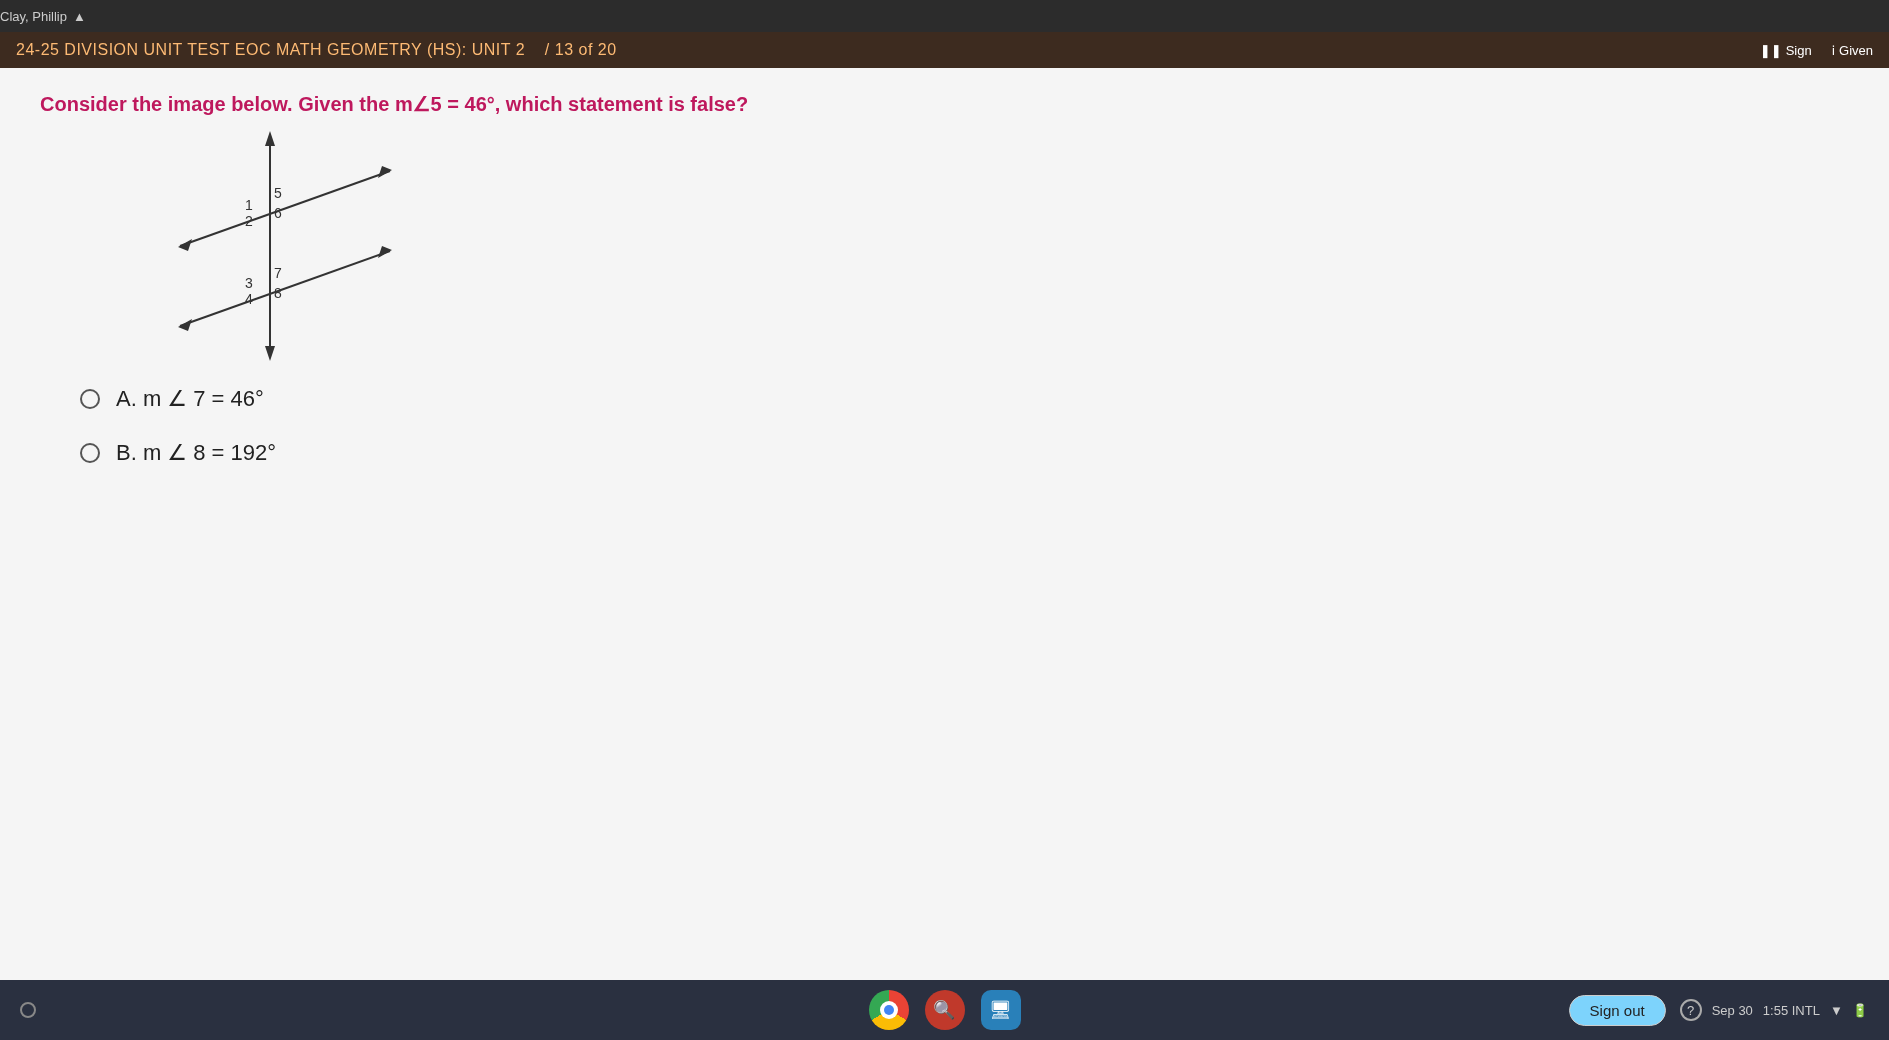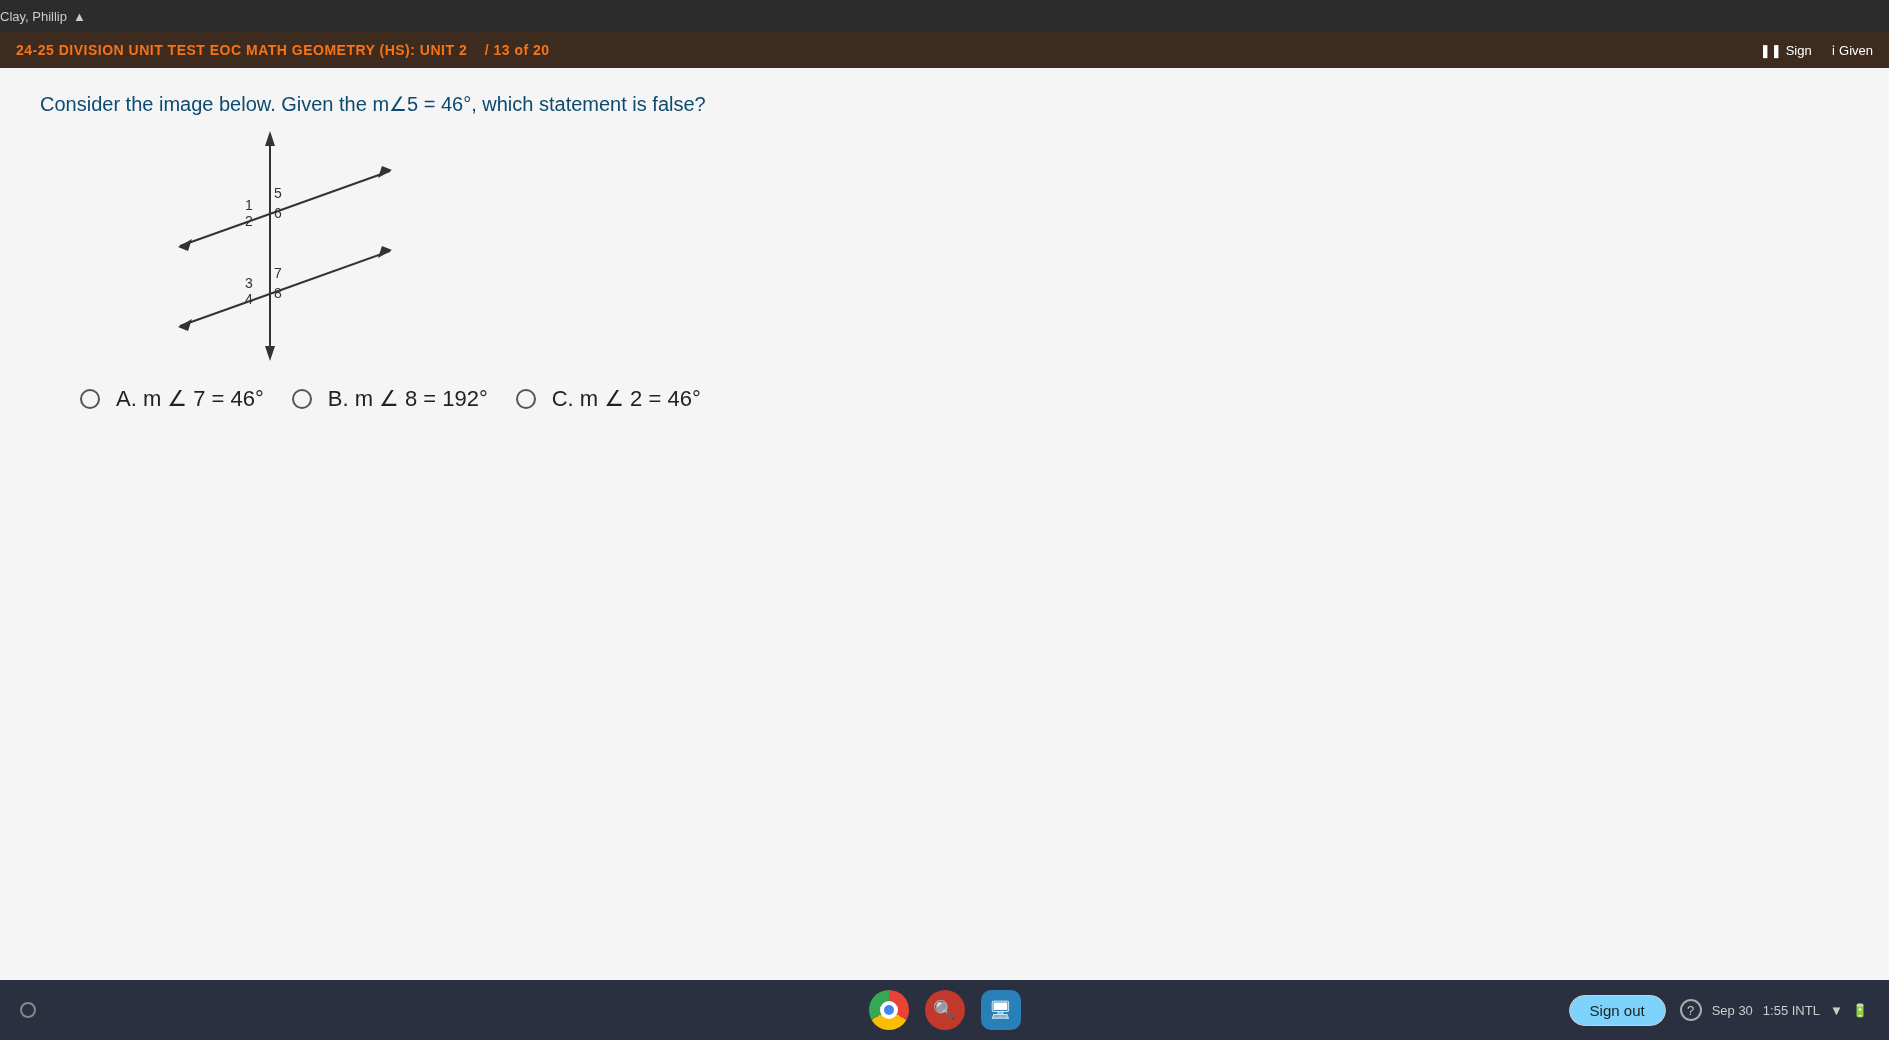--- a/index.html
+++ b/index.html
@@ -34,23 +34,23 @@
     .header-bar {
       width: 100%;
       height: 36px;
       background: #3d2b1f;
       display: flex;
       align-items: center;
       justify-content: space-between;
       padding: 0 16px;
     }
     .header-title {
-      color: #f97316;
-      font-size: 14px;
-      font-weight: bold;
+      color: #fdba74;
+      font-size: 16px;
+      font-weight: normal;
       letter-spacing: 0.5px;
     }
     .header-controls {
       display: flex;
       align-items: center;
       gap: 20px;
     }
     .pause-btn, .help-btn {
       color: #fff;
       font-size: 13px;
@@ -64,42 +64,43 @@
     .main-content {
       width: 100%;
       height: calc(100% - 32px - 36px - 60px);
       background: #f5f5f5;
       padding: 24px 40px;
       position: relative;
     }
 
     .question-text {
       font-size: 20px;
-      font-weight: normal;
-      color: #0c4a6e;
+      font-weight: bold;
+      color: #be185d;
       margin-bottom: 4px;
     }
 
     
     .diagram-container {
       margin: 10px 0 20px 80px;
       width: 280px;
       height: 240px;
       position: relative;
     }
 
     .diagram-svg {
       width: 280px;
       height: 240px;
     }
 
     
     .answer-choices {
       margin-top: 10px;
       display: flex;
+      flex-direction: column;
       gap: 28px;
       padding-left: 40px;
     }
     .answer-choice {
       display: flex;
       align-items: center;
       gap: 16px;
       cursor: pointer;
     }
     .radio-circle {
@@ -249,24 +250,20 @@
   </div>
 
   <div class="answer-choices">
     <div class="answer-choice">
       <div class="radio-circle"></div>
       <span class="choice-label">A. m ∠ 7 = 46°</span>
     </div>
     <div class="answer-choice">
       <div class="radio-circle"></div>
       <span class="choice-label">B. m ∠ 8 = 192°</span>
-    </div>
-    <div class="answer-choice">
-      <div class="radio-circle"></div>
-      <span class="choice-label">C. m ∠ 2 = 46°</span>
     </div>
   </div>
 </div>
 
 <div class="taskbar">
   <div class="taskbar-left">
     <div class="taskbar-circle"></div>
   </div>
 
   <div class="taskbar-center">

